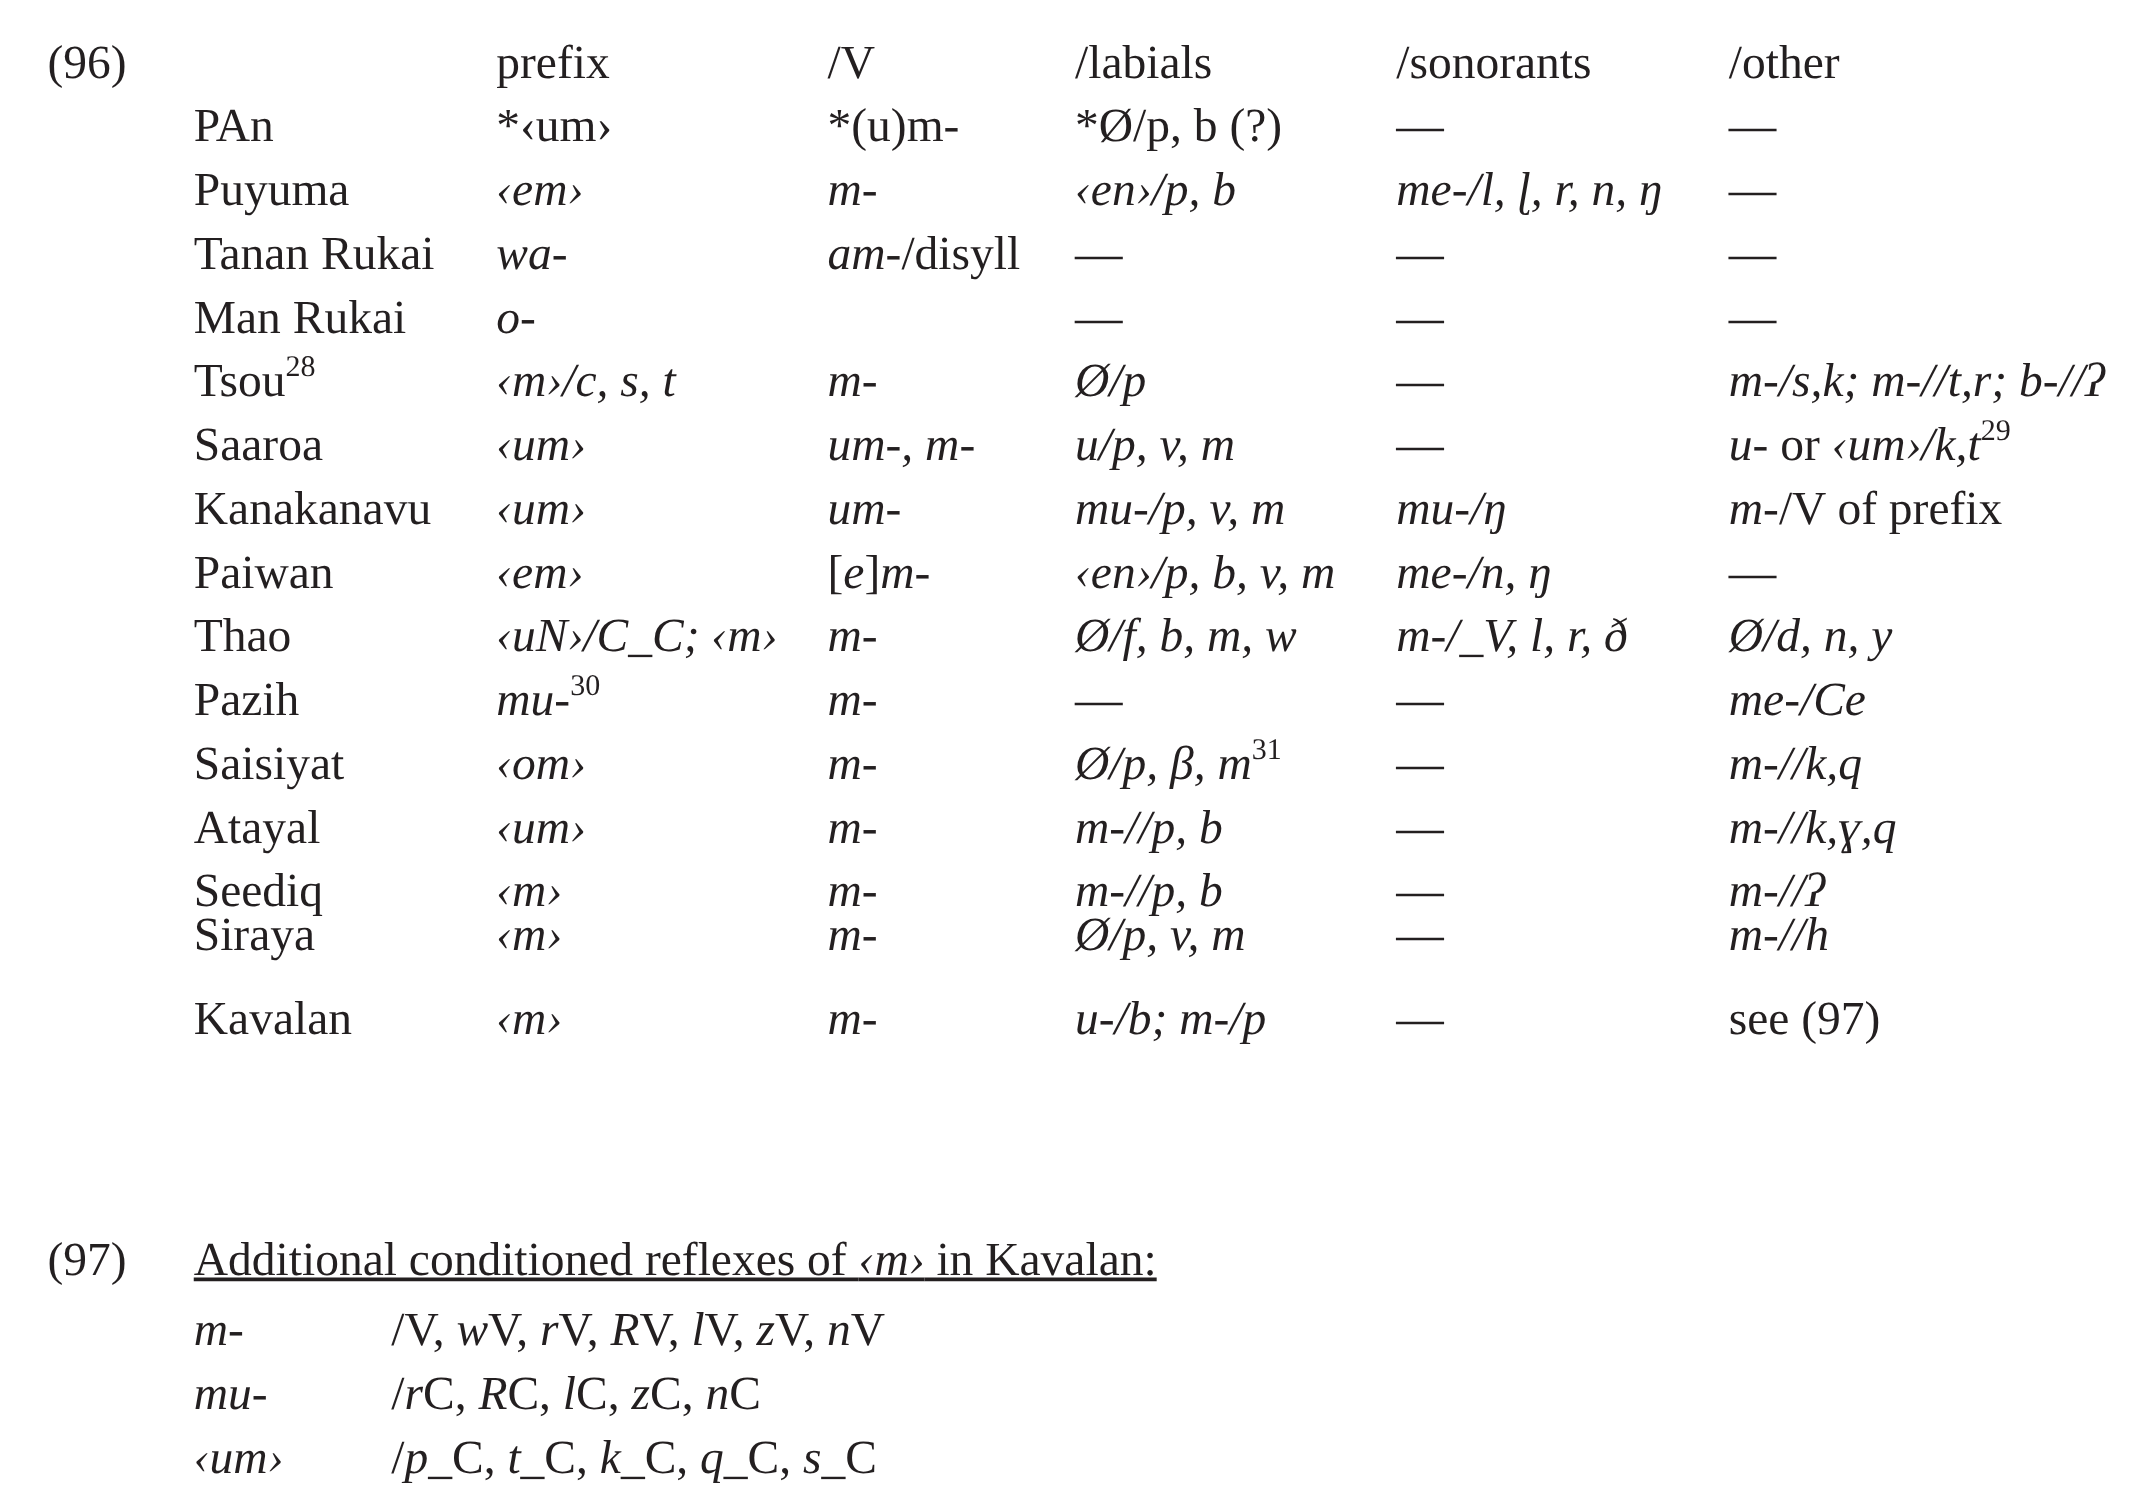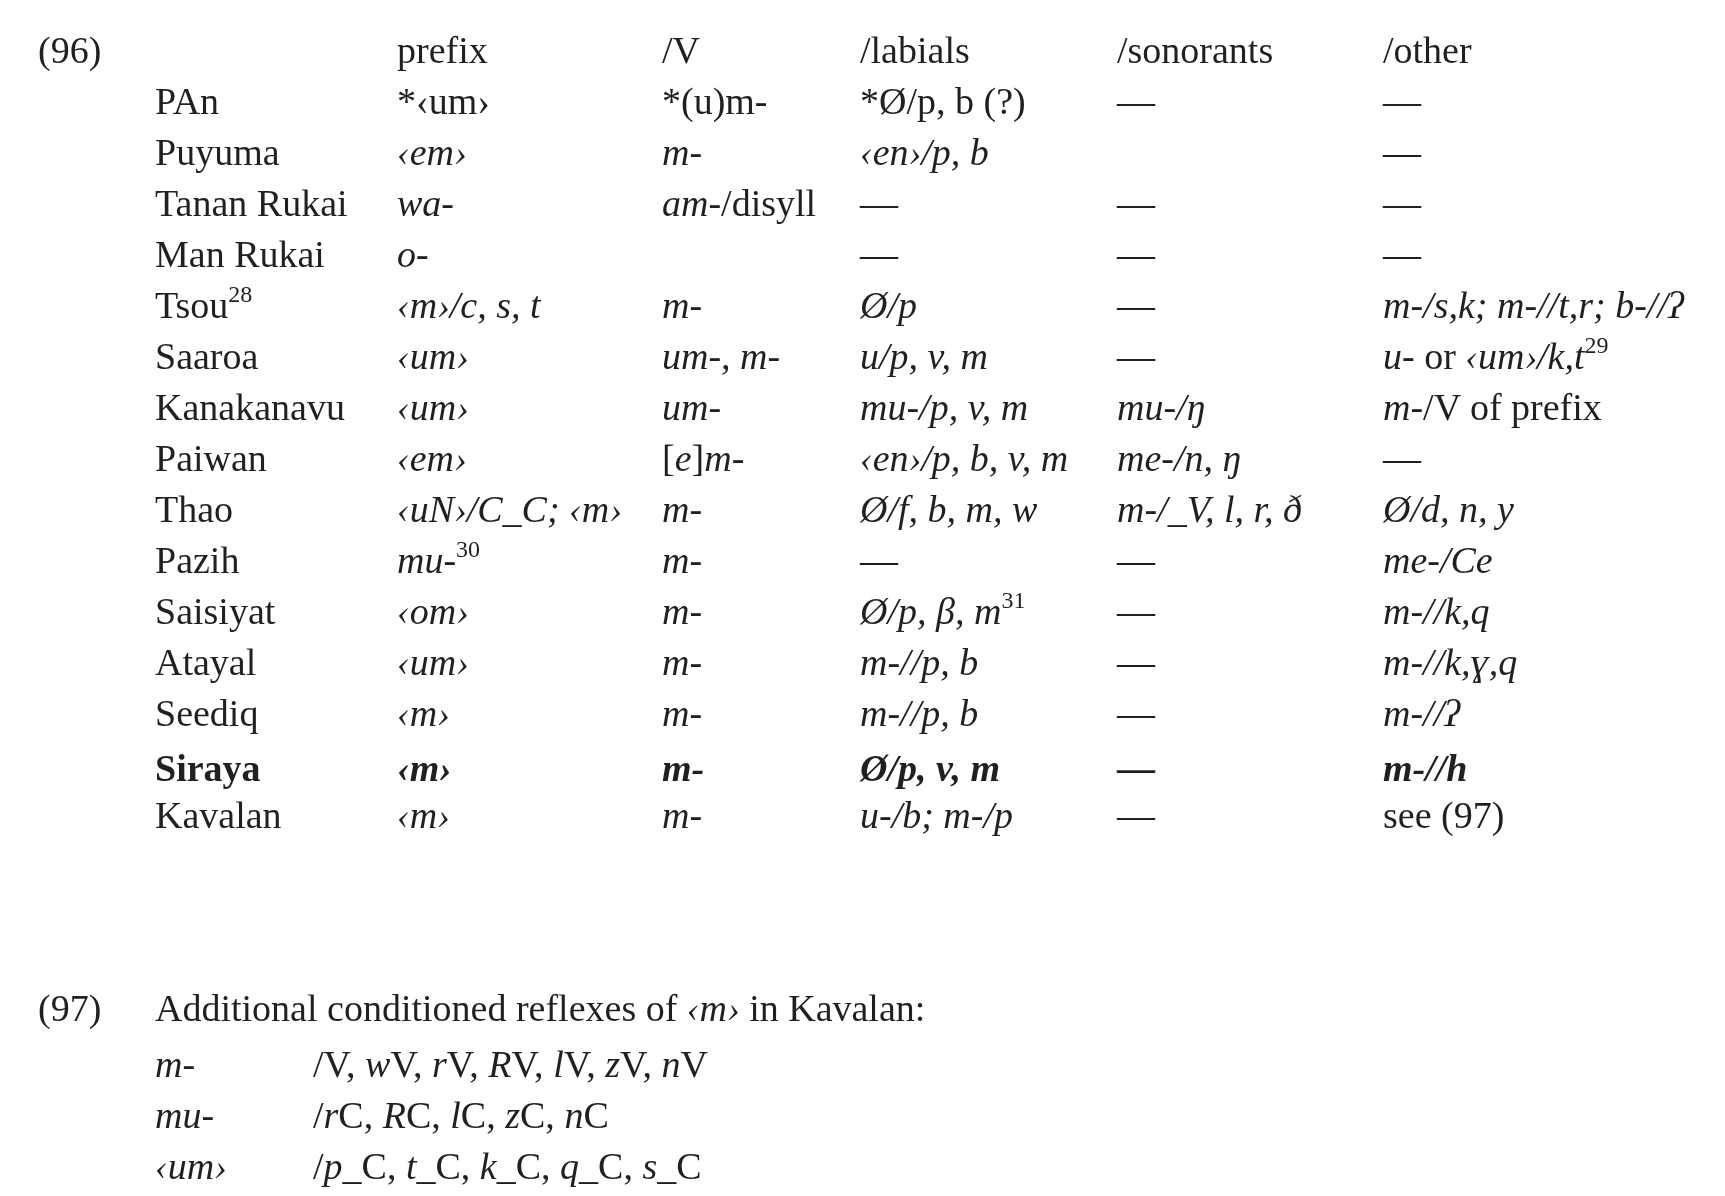--- a/index.html
+++ b/index.html
@@ -46,20 +46,21 @@
         <span class="cell c-v"><span class="seg">*(u)m-</span></span>
         <span class="cell c-lab"><span class="seg">*Ø/p, b (?)</span></span>
         <span class="cell c-son"><span class="seg">—</span></span>
         <span class="cell c-oth"><span class="seg">—</span></span>
       </div>
       <div class="row" style="top: 124px;">
         <span class="cell c-lang"><span class="seg">Puyuma</span></span>
         <span class="cell c-def"><span class="seg it">‹em›</span></span>
         <span class="cell c-v"><span class="seg it">m-</span></span>
         <span class="cell c-lab"><span class="seg it">‹en›/p, b</span></span>
+        <span class="cell c-son"><span class="seg it">me-/l, ɭ, r, n, ŋ</span></span>
         <span class="cell c-oth"><span class="seg">—</span></span>
       </div>
       <div class="row" style="top: 175px;">
         <span class="cell c-lang"><span class="seg">Tanan Rukai</span></span>
         <span class="cell c-def"><span class="seg it">wa-</span></span>
         <span class="cell c-v"><span class="seg it">am-</span><span class="seg">/disyll</span></span>
         <span class="cell c-lab"><span class="seg">—</span></span>
         <span class="cell c-son"><span class="seg">—</span></span>
         <span class="cell c-oth"><span class="seg">—</span></span>
       </div>
@@ -135,42 +136,42 @@
         <span class="cell c-oth"><span class="seg it">m-//k,ɣ,q</span></span>
       </div>
       <div class="row" style="top: 685px;">
         <span class="cell c-lang"><span class="seg">Seediq</span></span>
         <span class="cell c-def"><span class="seg it">‹m›</span></span>
         <span class="cell c-v"><span class="seg it">m-</span></span>
         <span class="cell c-lab"><span class="seg it">m-//p, b</span></span>
         <span class="cell c-son"><span class="seg">—</span></span>
         <span class="cell c-oth"><span class="seg it">m-//ʔ</span></span>
       </div>
-      <div class="row" style="top: 740px; font-weight: bold;">
+      <div class="row" style="top: 720px;">
         <span class="cell c-lang"><span class="seg">Siraya</span></span>
         <span class="cell c-def"><span class="seg it">‹m›</span></span>
         <span class="cell c-v"><span class="seg it">m-</span></span>
         <span class="cell c-lab"><span class="seg it">Ø/p, v, m</span></span>
         <span class="cell c-son"><span class="seg">—</span></span>
         <span class="cell c-oth"><span class="seg it">m-//h</span></span>
       </div>
       <div class="row" style="top: 787px;">
         <span class="cell c-lang"><span class="seg">Kavalan</span></span>
         <span class="cell c-def"><span class="seg it">‹m›</span></span>
         <span class="cell c-v"><span class="seg it">m-</span></span>
         <span class="cell c-lab"><span class="seg it">u-/b; m-/p</span></span>
         <span class="cell c-son"><span class="seg">—</span></span>
         <span class="cell c-oth"><span class="seg">see (97)</span></span>
       </div>
     </div>
 </div>
 
 <div>
   <div class="exnum" style="top:980px;line-height:56px;">(97)</div>
-  <div class="ex" style="left:155px;top:980px;white-space:nowrap;"><span class="seg">Additional conditioned reflexes of </span><span class="seg it">‹m›</span><span class="seg"> in Kavalan:</span></div>
+  <div class="ex" style="left:155px;top:980px;white-space:nowrap;text-decoration:underline;"><span class="seg">Additional conditioned reflexes of </span><span class="seg it">‹m›</span><span class="seg"> in Kavalan:</span></div>
   <div id="rows97">
       <div class="k-row" style="top: 1036px; left: 0px;">
         <span class="k-a"><span class="seg it">m-</span></span>
         <span class="k-b"><span class="seg">/V, </span><span class="seg it">w</span><span class="seg">V, </span><span class="seg it">r</span><span class="seg">V, </span><span class="seg it">R</span><span class="seg">V, </span><span class="seg it">l</span><span class="seg">V, </span><span class="seg it">z</span><span class="seg">V, </span><span class="seg it">n</span><span class="seg">V</span></span>
       </div>
       <div class="k-row" style="top: 1087px; left: 0px;">
         <span class="k-a"><span class="seg it">mu-</span></span>
         <span class="k-b"><span class="seg">/</span><span class="seg it">r</span><span class="seg">C, </span><span class="seg it">R</span><span class="seg">C, </span><span class="seg it">l</span><span class="seg">C, </span><span class="seg it">z</span><span class="seg">C, </span><span class="seg it">n</span><span class="seg">C</span></span>
       </div>
       <div class="k-row" style="top: 1138px; left: 0px;">

